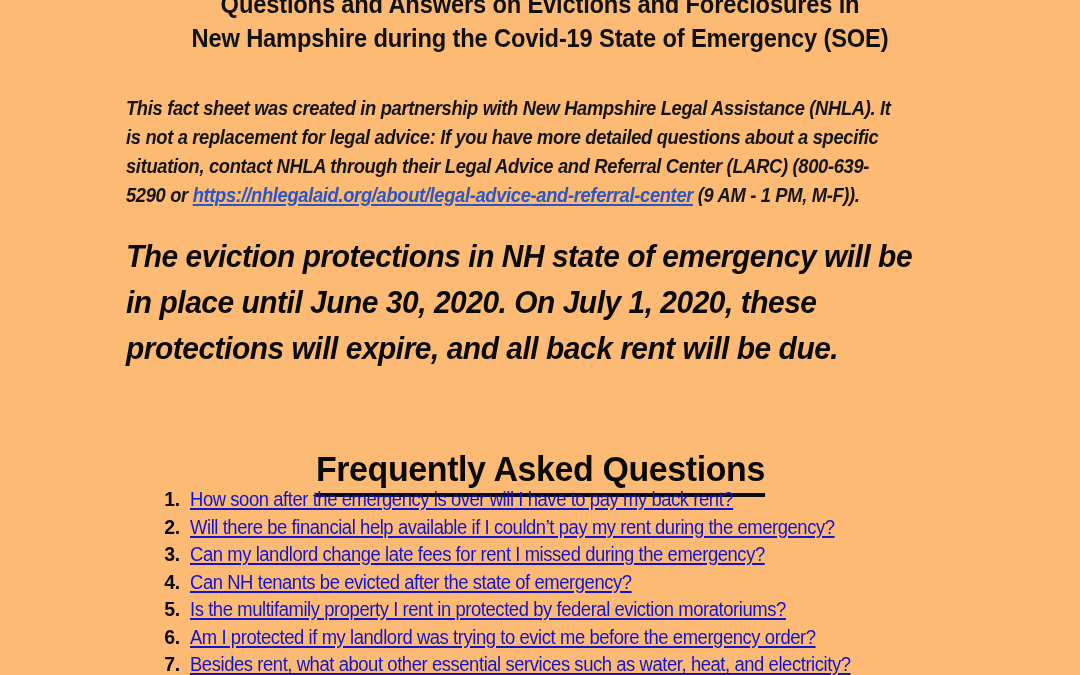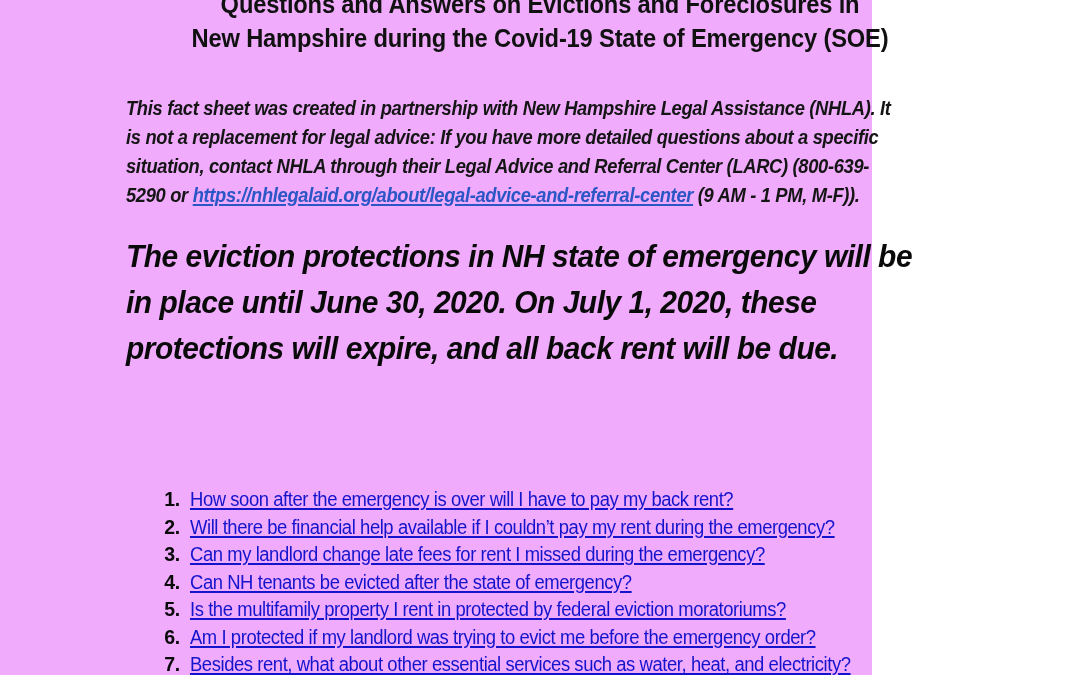--- a/index.html
+++ b/index.html
@@ -11,23 +11,23 @@
     width: 1080px;
     height: 675px;
     overflow: hidden;
     font-family: "Liberation Sans", sans-serif;
     color: #000000;
     -webkit-font-smoothing: none;
   }
 
   .page {
     position: relative;
-    width: 872px;
+    width: 1080px;
     height: 675px;
-    background: #f0abfc;
+    background: #fdba74;
   }
 
   
   .doc-title {
     position: absolute;
     left: 0;
     top: -13px;
     width: 1080px;
     text-align: center;
     font-family: "Liberation Sans", sans-serif;
@@ -153,20 +153,21 @@
 
   <div class="doc-title">
     <span class="tline">Questions and Answers on Evictions and Foreclosures in</span>
     <span class="tline">New Hampshire during the Covid-19 State of Emergency (SOE)</span>
   </div>
 
   <p class="intro"><span>This fact sheet was created in partnership with New Hampshire Legal Assistance (NHLA). It is not a replacement for legal advice: If you have more detailed questions about a specific situation, contact NHLA through their Legal Advice and Referral Center (LARC) (800-639-5290 or </span><a class="url-link" href="#">https://nhlegalaid.org/about/legal-advice-and-referral-center</a><span> (9 AM - 1 PM, M-F)).</span></p>
 
   <p class="statement">The eviction protections in NH state of emergency will be in place until June 30, 2020. On July 1, 2020, these protections will expire, and all back rent will be due.</p>
 
+  <h2 class="faq-heading"><span>Frequently Asked Questions</span></h2>
 
   <ol class="faq-list">
     <li class="faq-item">
       <span class="faq-num">1.</span>
       <a class="faq-link" href="#">How soon after the emergency is over will I have to pay my back rent?</a>
     </li>
     <li class="faq-item">
       <span class="faq-num">2.</span>
       <a class="faq-link" href="#">Will there be financial help available if I couldn’t pay my rent during the emergency?</a>
     </li>

